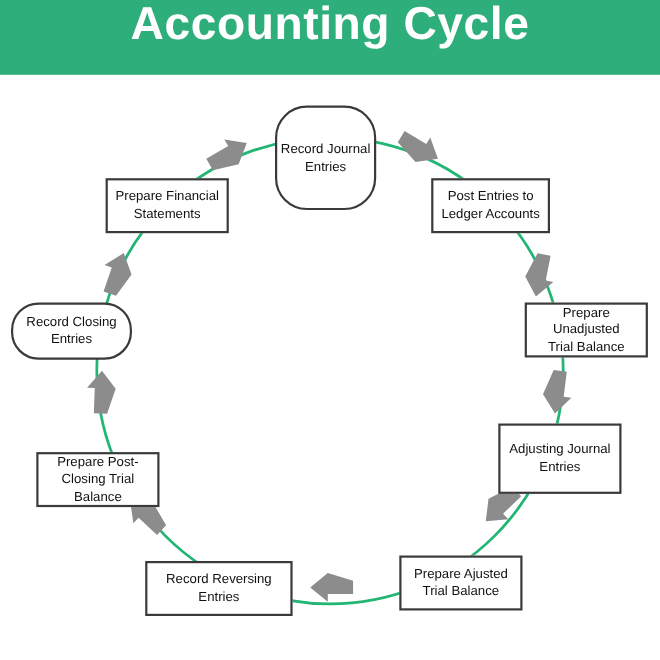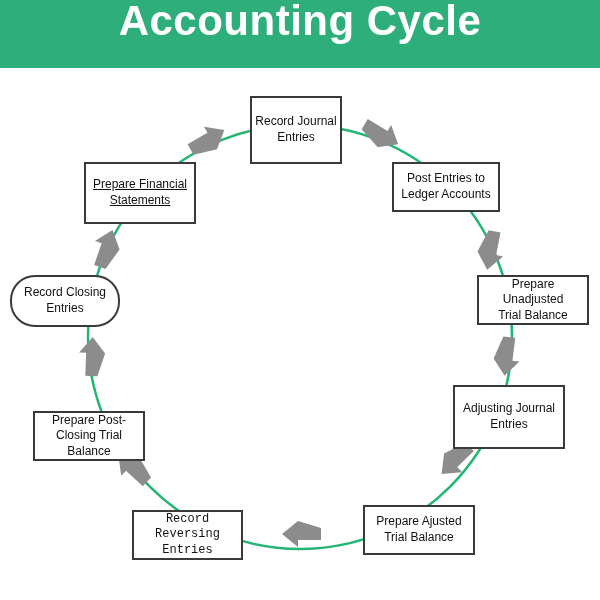--- a/index.html
+++ b/index.html
@@ -40,29 +40,29 @@
     display: flex;
     align-items: center;
     justify-content: center;
     text-align: center;
     font-size: 12px;
     line-height: 1.3;
     color: #111111;
     white-space: pre-line;
     padding: 1px 2px;
   }
-  #box-1 { left: 250px; top: 96px;  width: 92px;  height: 68px; }
+  #box-1 { left: 250px; top: 96px;  width: 92px;  height: 95px; border-radius: 29px; }
   #box-2 { left: 392px; top: 162px; width: 108px; height: 50px; }
   #box-3 { left: 477px; top: 275px; width: 112px; height: 50px; }
   #box-4 { left: 453px; top: 385px; width: 112px; height: 64px; }
   #box-5 { left: 363px; top: 505px; width: 112px; height: 50px; }
-  #box-6 { left: 132px; top: 510px; width: 111px; height: 50px; font-family: Liberation Mono, monospace; }
+  #box-6 { left: 132px; top: 510px; width: 134px; height: 50px; }
   #box-7 { left: 33px;  top: 383px; width: 112px; height: 50px; margin-top: 28px; }
   #box-8 { left: 10px;  top: 275px; width: 110px; height: 52px; border-radius: 25px; }
-  #box-9 { left: 84px;  top: 162px; width: 112px; height: 62px; text-decoration: underline; }
+  #box-9 { left: 96px;  top: 162px; width: 112px; height: 50px; }
 </style>
 </head>
 <body>
 
 <div class="canvas">
 
   <div class="header">
     <h1 class="title">Accounting Cycle</h1>
   </div>
 

